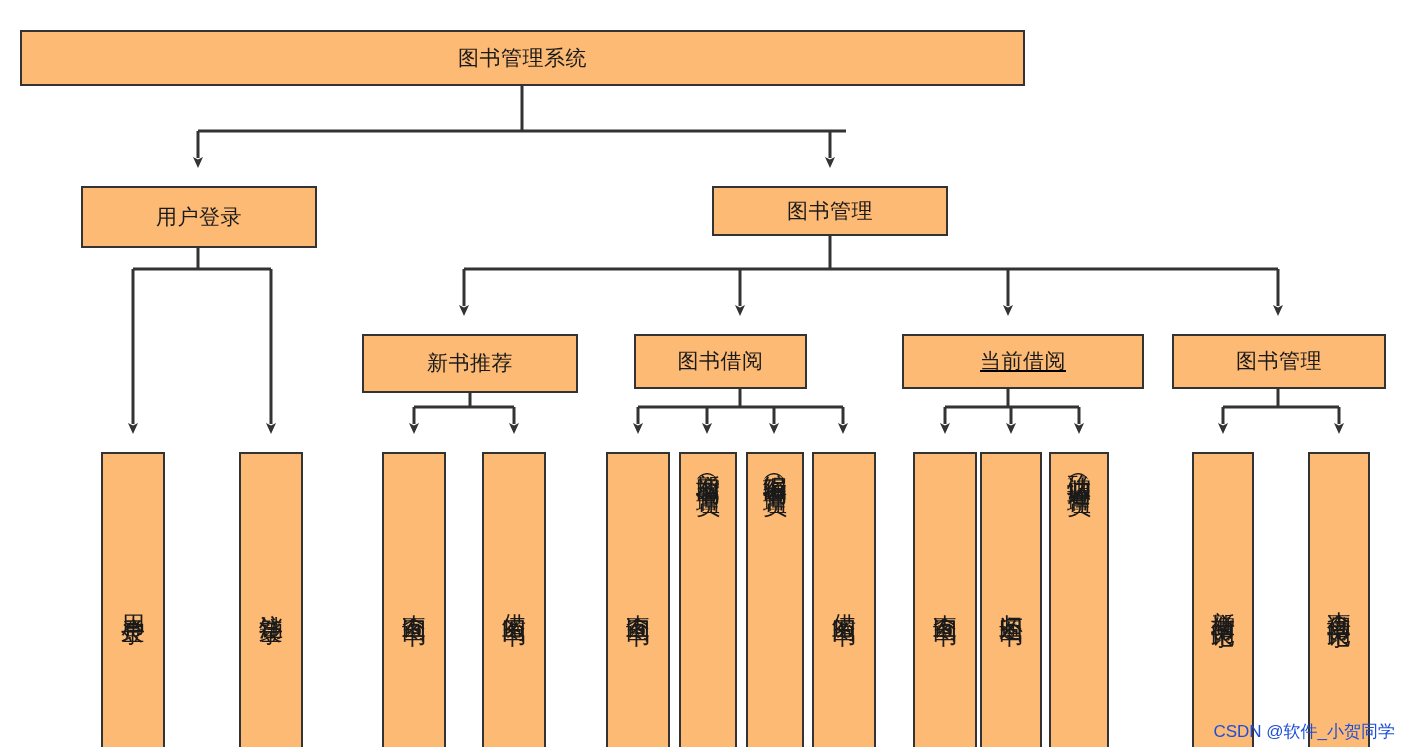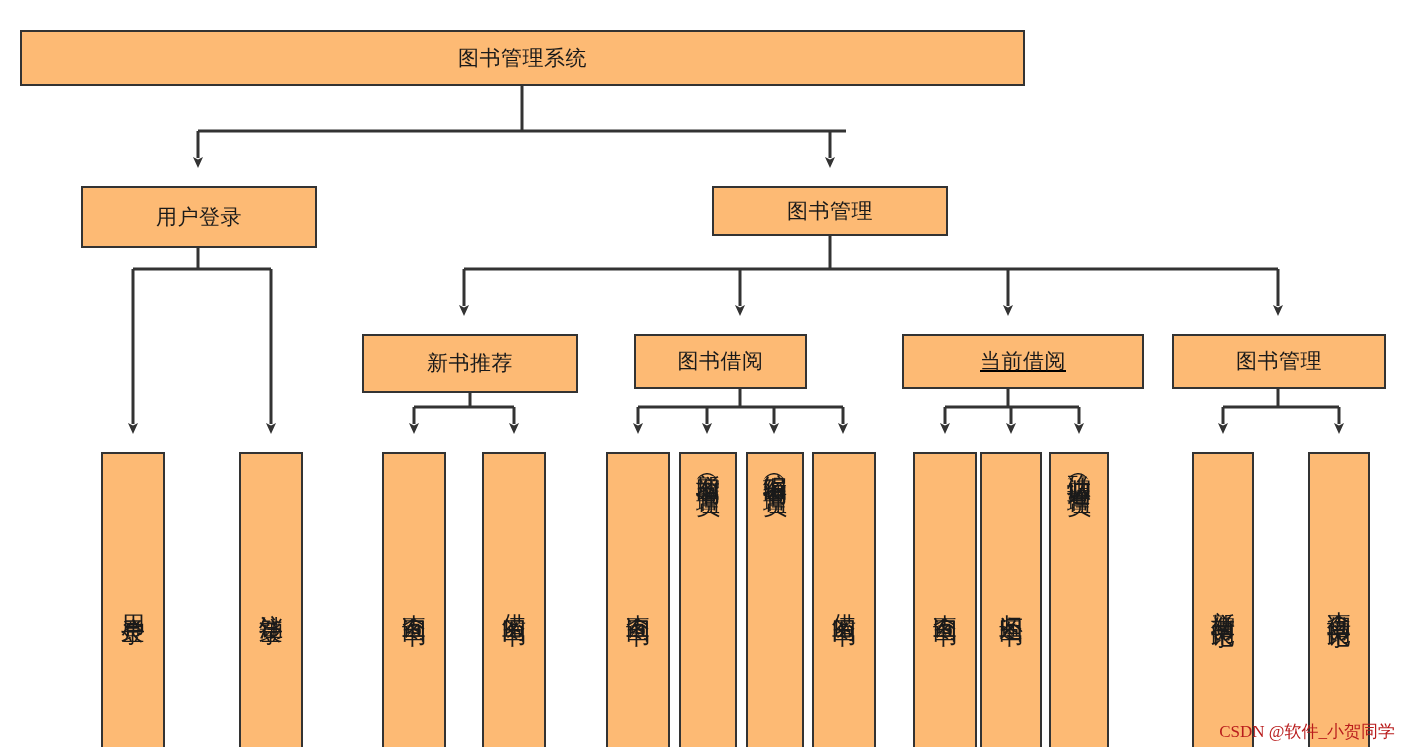--- a/index.html
+++ b/index.html
@@ -61,22 +61,22 @@
     line-height: 1;
   }
   .node-v.center-v {
     align-items: center;
   }
   .watermark {
     position: absolute;
     right: 10px;
     bottom: 4px;
     font-size: 17px;
-    color: #b91c1c;
-    font-family: Liberation Serif, serif;
+    color: #1d4ed8;
+    font-family: Liberation Sans, sans-serif;
     white-space: nowrap;
     pointer-events: none;
   }
 </style>
 </head>
 <body>
 
 <div id="diagram-root">
 
   <svg class="diagram-svg" viewBox="0 0 1405 747">

